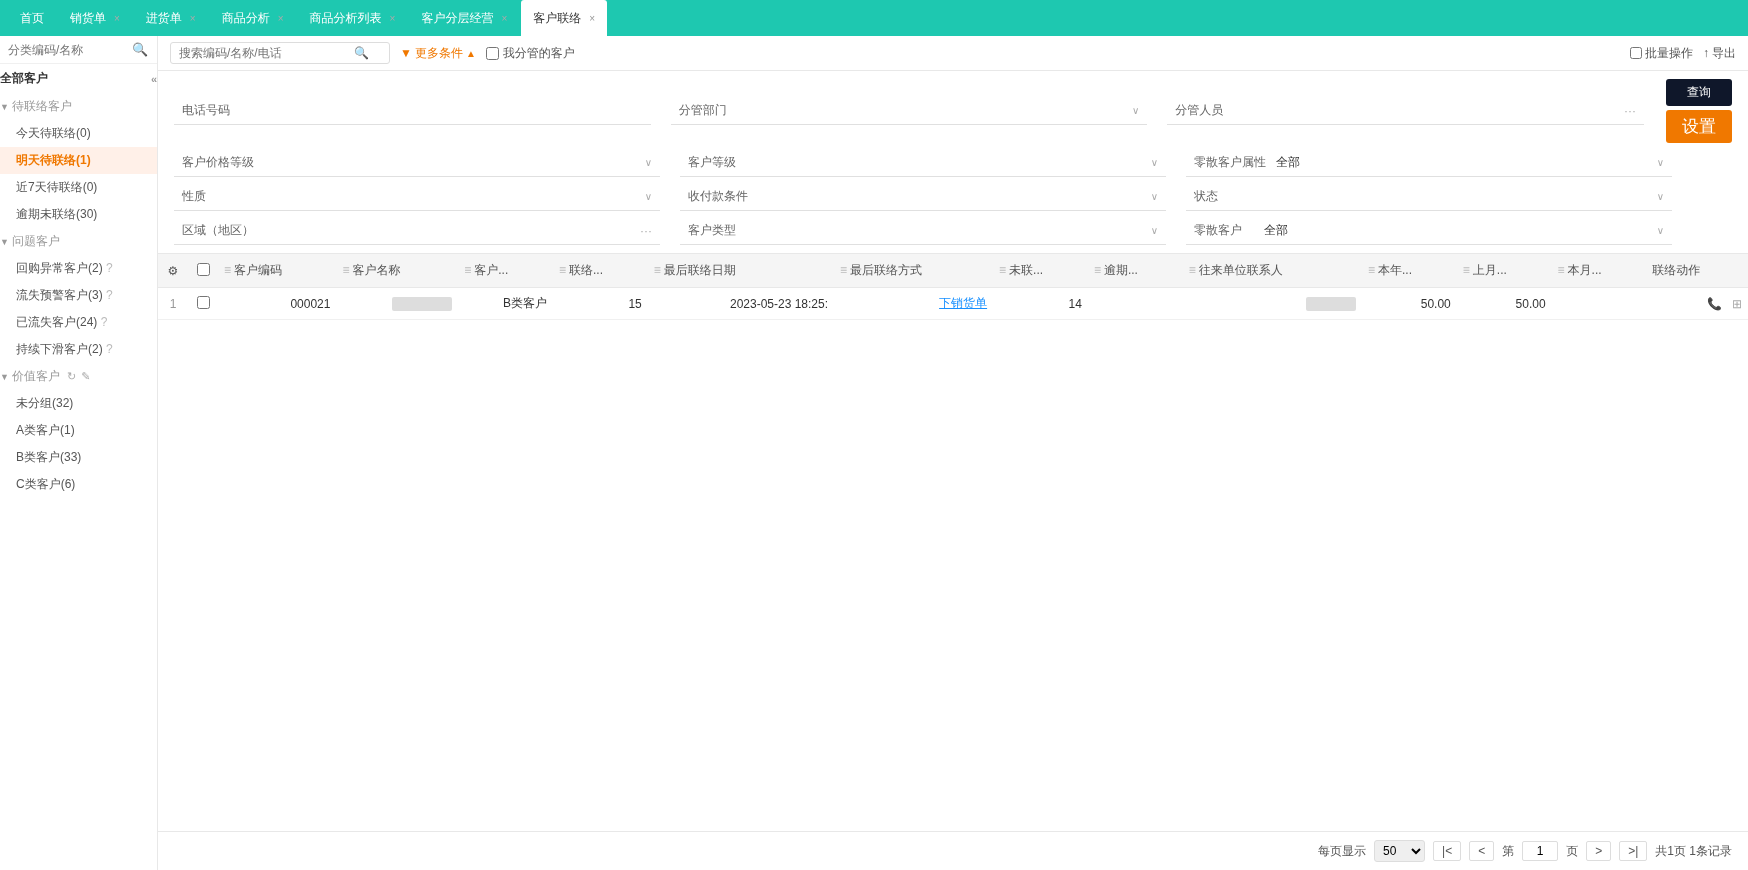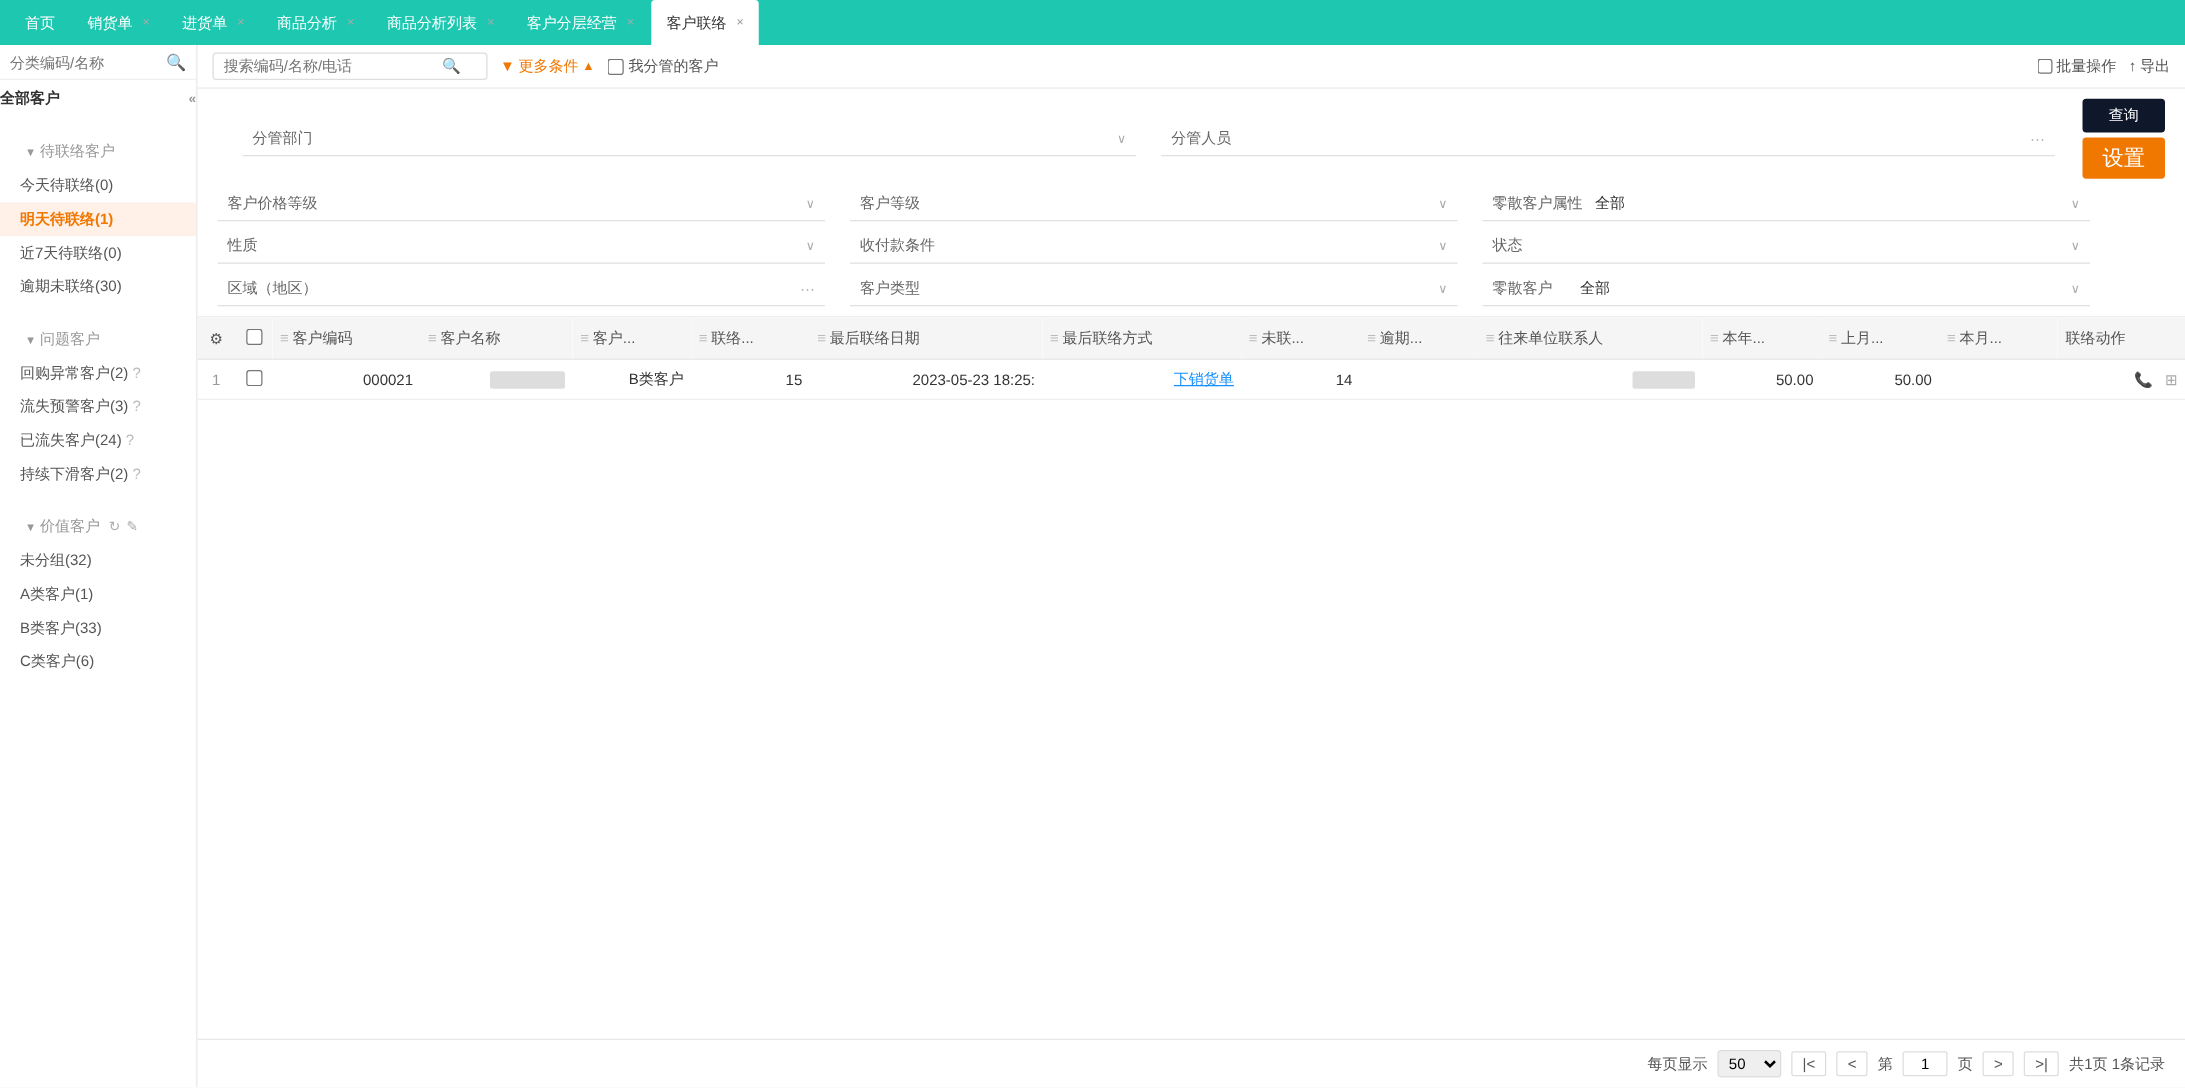--- a/index.html
+++ b/index.html
@@ -68,25 +68,24 @@
       font-weight: bold;
       color: #333;
       font-size: 13px;
       justify-content: space-between;
     }
     .sidebar-group-header .collapse-icon { color: #999; cursor: pointer; font-size: 11px; }
 
     .sidebar-section-title {
       display: flex;
       align-items: center;
-      padding: 5px 20px;
+      padding: 5px 0;
       color: #999;
       font-size: 12px;
       gap: 3px;
-      margin-top: 15px;
     }
     .sidebar-section-title::before { content: '▼'; font-size: 9px; }
 
     .sidebar-item {
       padding: 5px 8px 5px 16px;
       color: #555;
       cursor: pointer;
       font-size: 12px;
     }
     .sidebar-item.active { background: #fff0e8; color: #f07800; font-weight: bold; }
@@ -396,20 +395,24 @@
       </div>
       <div class="export-btn">
         <span>↑</span>
         <span>导出</span>
       </div>
     </div>
 
     <div class="filter-panel">
 
       <div class="filter-row">
+        <div class="filter-field" style="flex:2;">
+          <label>电话号码</label>
+          <input type="text" style="">
+        </div>
         <div style="width:20px;"></div>
         <div class="filter-field" style="flex:2;">
           <label>分管部门</label>
           <span class="dd-arrow">∨</span>
         </div>
         <div style="width:20px;"></div>
         <div class="filter-field" style="flex:2;">
           <label>分管人员</label>
           <span class="dots">···</span>
         </div>

